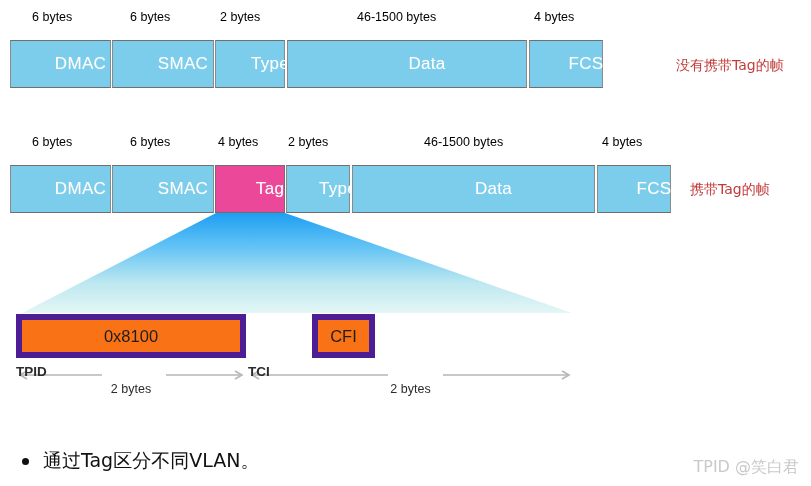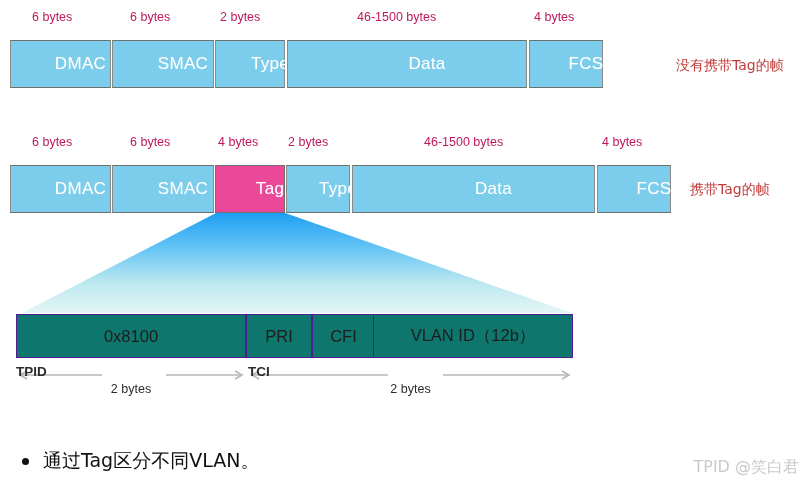--- a/index.html
+++ b/index.html
@@ -13,21 +13,21 @@
     position: relative;
     overflow: hidden;
     font-family: "Liberation Sans", "DejaVu Sans", sans-serif;
     color: #222;
   }
 
   
   .byte-label {
     position: absolute;
     font-size: 12.5px;
-    color: #be185d;
+    color: #000000;
     white-space: nowrap;
     letter-spacing: 0px;
   }
 
   
   .frame-row {
     position: absolute;
     height: 48px;
   }
   .cell {
@@ -77,22 +77,22 @@
   
   .detail-row {
     position: absolute;
     height: 44px;
   }
   .detail-cell {
     position: absolute;
     top: 0;
     height: 44px;
     box-sizing: border-box;
-    background: #0f766e;
-    border: 1px solid #4c1d95;
+    background: #f97316;
+    border: 6px solid #4c1d95;
     display: flex;
     align-items: center;
     justify-content: center;
   }
   .detail-label {
     font-size: 16.5px;
     color: #1d1d1d;
     white-space: nowrap;
   }
 
@@ -224,28 +224,22 @@
       </linearGradient>
     </defs>
     <polygon points="216,0 285,0 572,100 22,100" fill="url(#funnelGrad)"></polygon>
   </svg>
 </div>
 
 <div class="detail-row" style="left:0; top:314px; width:600px;">
   <div class="detail-cell" style="left:16px; width:230px;">
     <span class="detail-label">0x8100</span>
   </div>
-  <div class="detail-cell" style="left:246px; width:66px;">
-    <span class="detail-label">PRI</span>
-  </div>
   <div class="detail-cell" style="left:312px; width:63px;">
     <span class="detail-label">CFI</span>
-  </div>
-  <div class="detail-cell" style="left:373px; width:200px;">
-    <span class="detail-label">VLAN ID（12b）</span>
   </div>
 </div>
 
 <div class="measure" style="left:16px; top:368px; width:230px;">
   <svg width="230" height="14" viewBox="0 0 230 14" xmlns="http://www.w3.org/2000/svg">
     <g stroke="#b6b6b6" stroke-width="1.6" fill="none">
       <line x1="4" y1="7" x2="86" y2="7"></line>
       <polyline points="11,3 4,7 11,11" fill="none"></polyline>
       <line x1="150" y1="7" x2="226" y2="7"></line>
       <polyline points="219,3 226,7 219,11" fill="none"></polyline>

